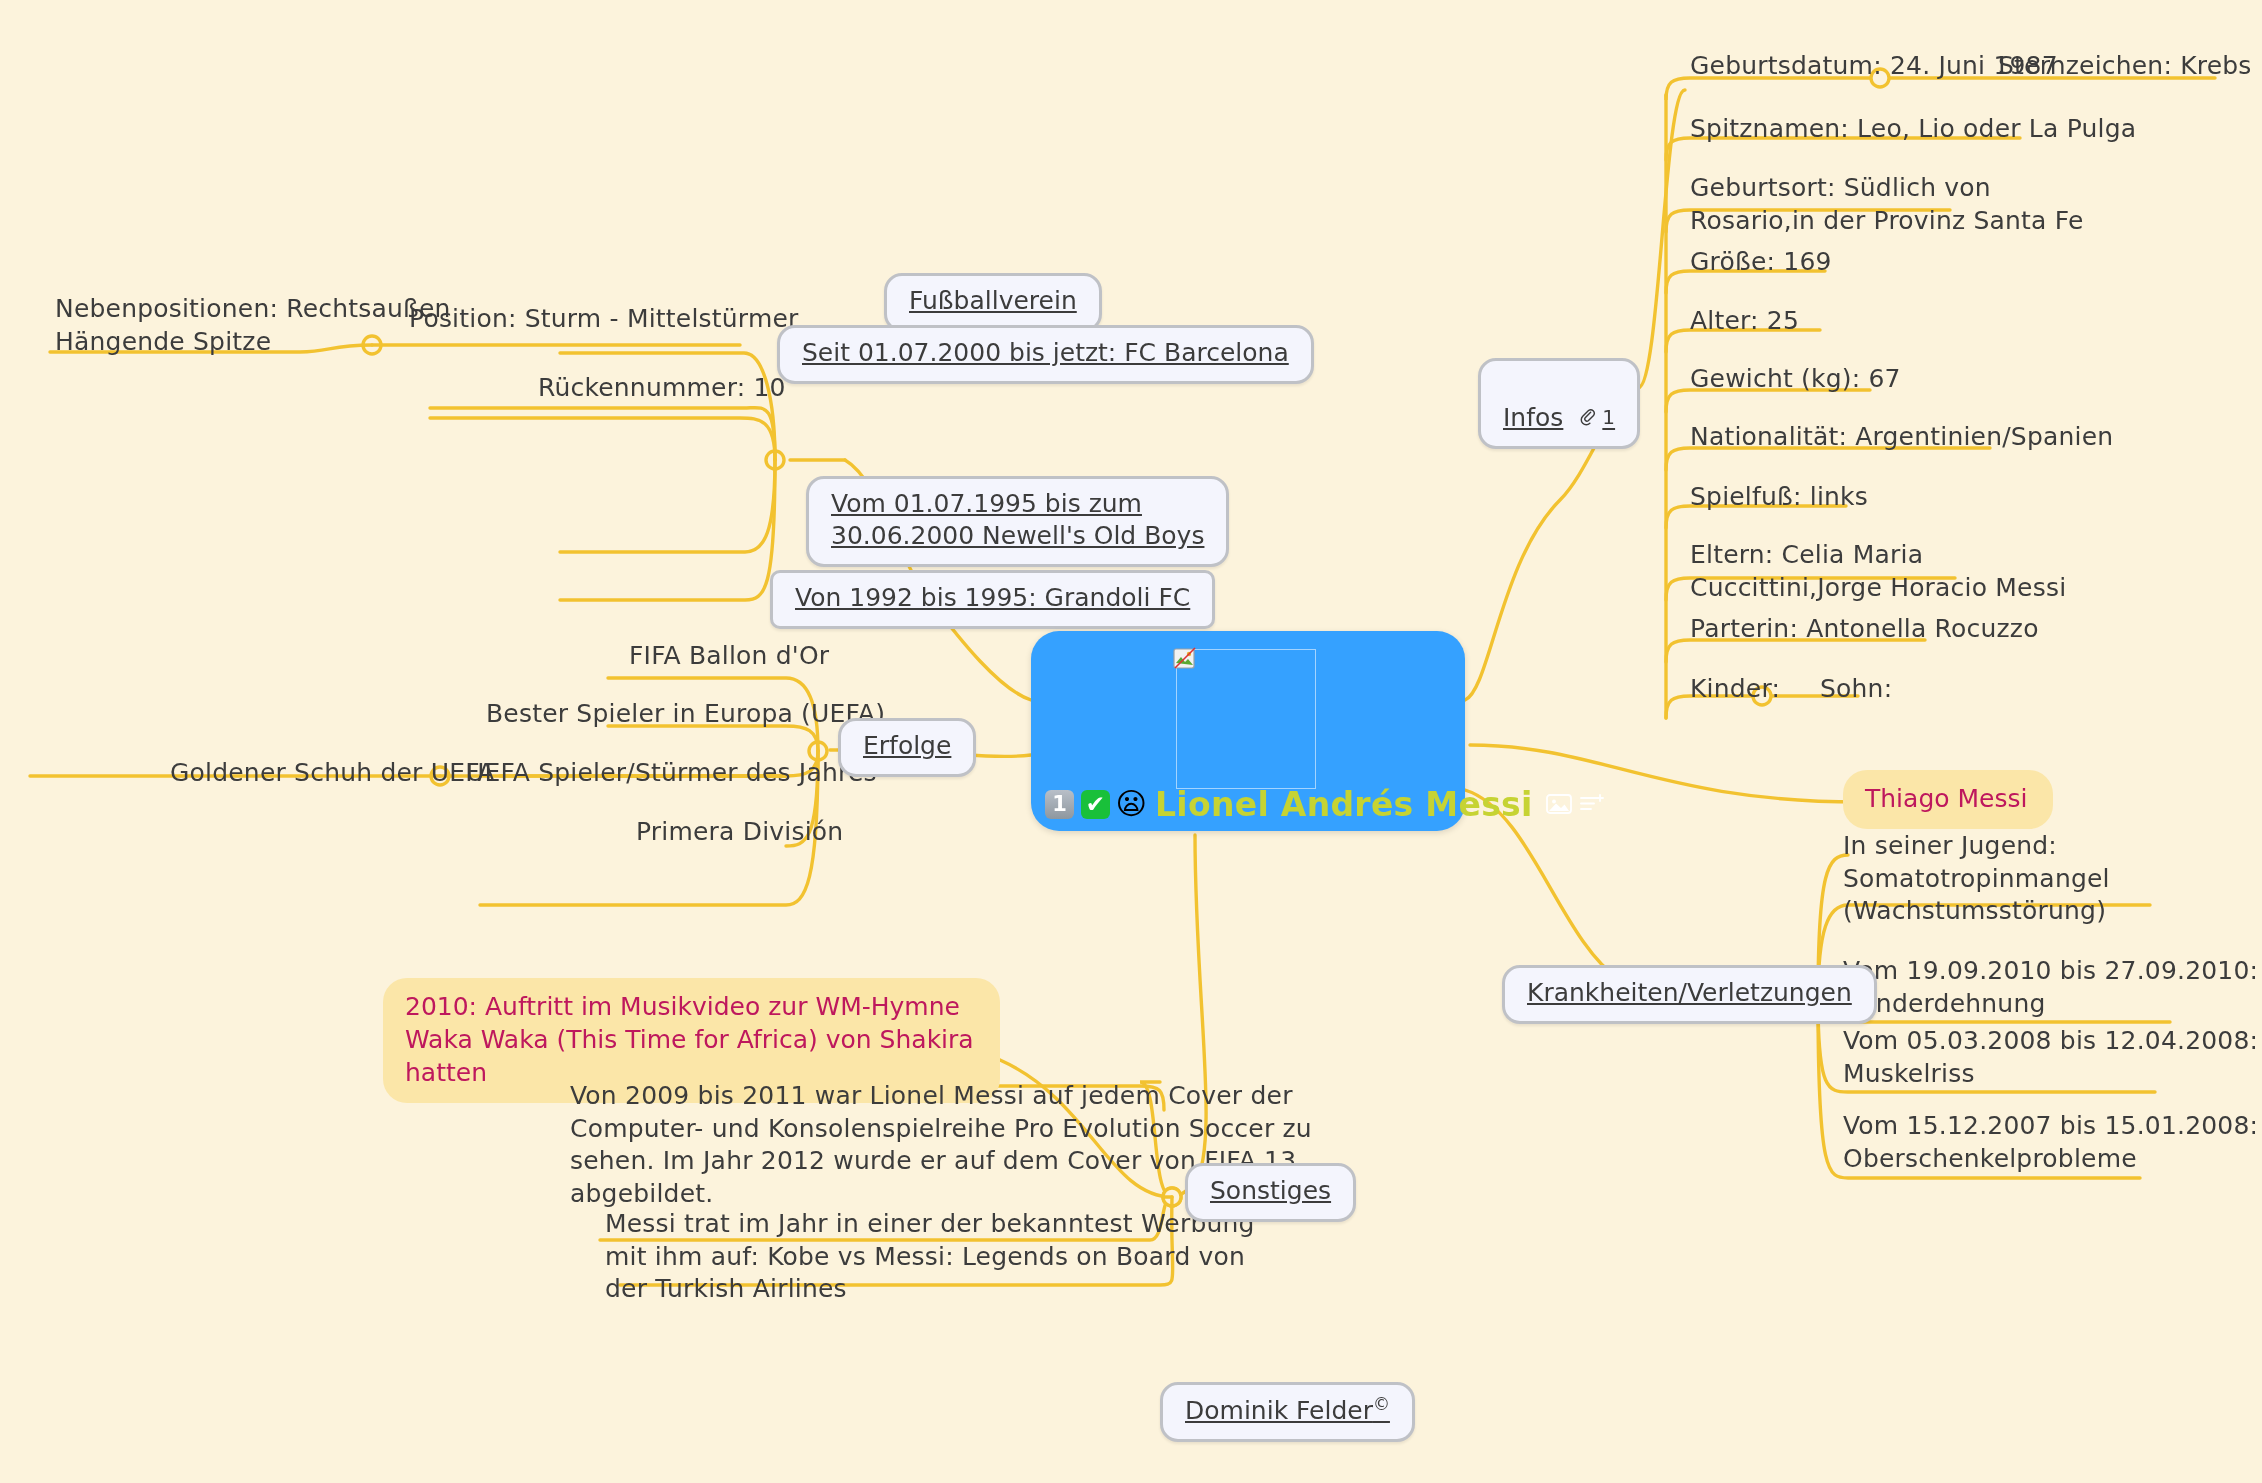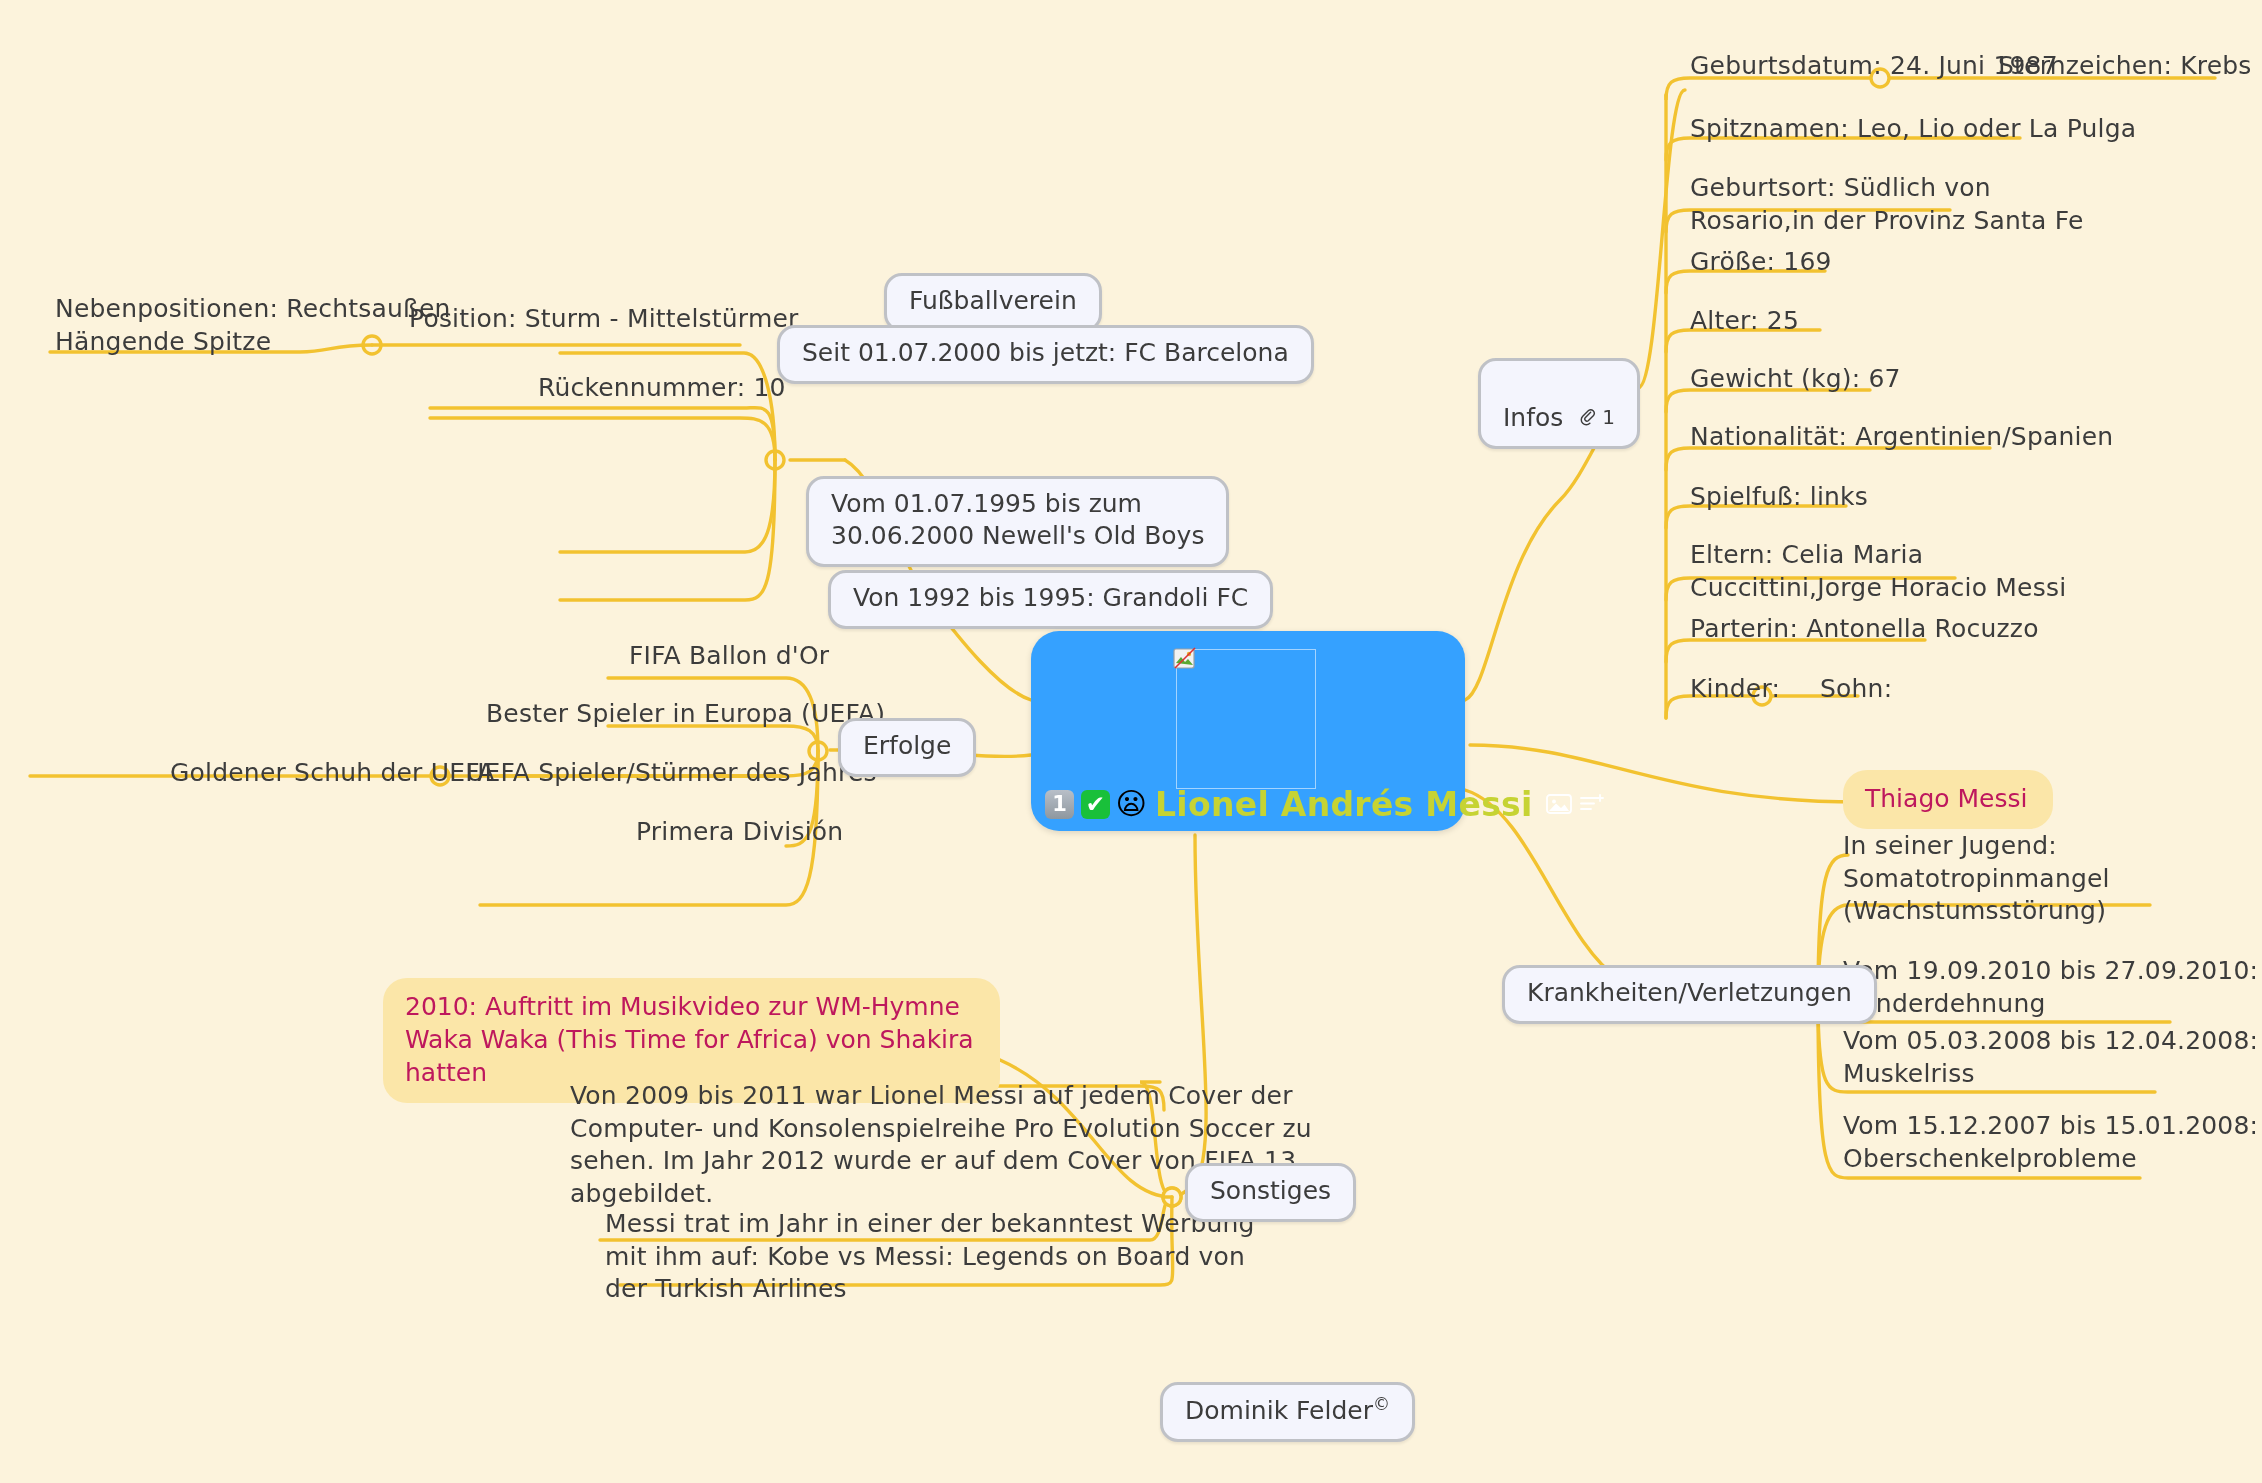--- a/index.html
+++ b/index.html
@@ -34,20 +34,21 @@
     z-index:4;
     background:#F4F5FD;
     border:3px solid #BFC1C6;
     border-radius:18px;
     padding:9px 22px 12px 22px;
     color:#3C3C3C;
     font-size:25px;
     line-height:1.28;
     white-space:pre-line;
     box-shadow:0 2px 3px rgba(0,0,0,.08);
+    text-decoration:underline;
   }
 
   
   .hl{
     position:absolute;
     z-index:3;
     background:#FBE6A8;
     border-radius:24px;
     padding:12px 26px 14px 22px;
     color:#be185d;
@@ -257,21 +258,21 @@
   <div class="hl" style="left:1843px;top:770px;">Thiago Messi</div>
 
   <div class="boxed" style="left:884px;top:273px;">Fußballverein</div>
   <div class="boxed" style="left:777px;top:325px;text-align:center;">Seit 01.07.2000 bis jetzt: FC Barcelona</div>
   <div class="node" style="left:409px;top:303px;">Position: Sturm - Mittelstürmer</div>
   <div class="node" style="left:538px;top:372px;">Rückennummer: 10</div>
   <div class="node" style="left:55px;top:293px;">Nebenpositionen: Rechtsaußen
 Hängende Spitze</div>
   <div class="boxed" style="left:806px;top:476px;">Vom 01.07.1995 bis zum
 30.06.2000 Newell's Old Boys</div>
-  <div class="boxed" style="left:828px;top:570px;">Von 1992 bis 1995: Grandoli FC</div>
+  <div class="boxed" style="left:770px;top:570px;border-radius:10px;">Von 1992 bis 1995: Grandoli FC</div>
 
   <div class="boxed" style="left:838px;top:718px;">Erfolge</div>
   <div class="node" style="left:629px;top:640px;">FIFA Ballon d'Or</div>
   <div class="node" style="left:486px;top:698px;">Bester Spieler in Europa (UEFA)</div>
   <div class="node" style="left:466px;top:757px;">UEFA Spieler/Stürmer des Jahres</div>
   <div class="node" style="left:170px;top:757px;">Goldener Schuh der UEFA</div>
   <div class="node" style="left:636px;top:816px;">Primera División</div>
 
   <div class="boxed" style="left:1185px;top:1163px;">Sonstiges</div>
   <div class="hl" style="left:383px;top:978px;">2010: Auftritt im Musikvideo zur WM-Hymne

